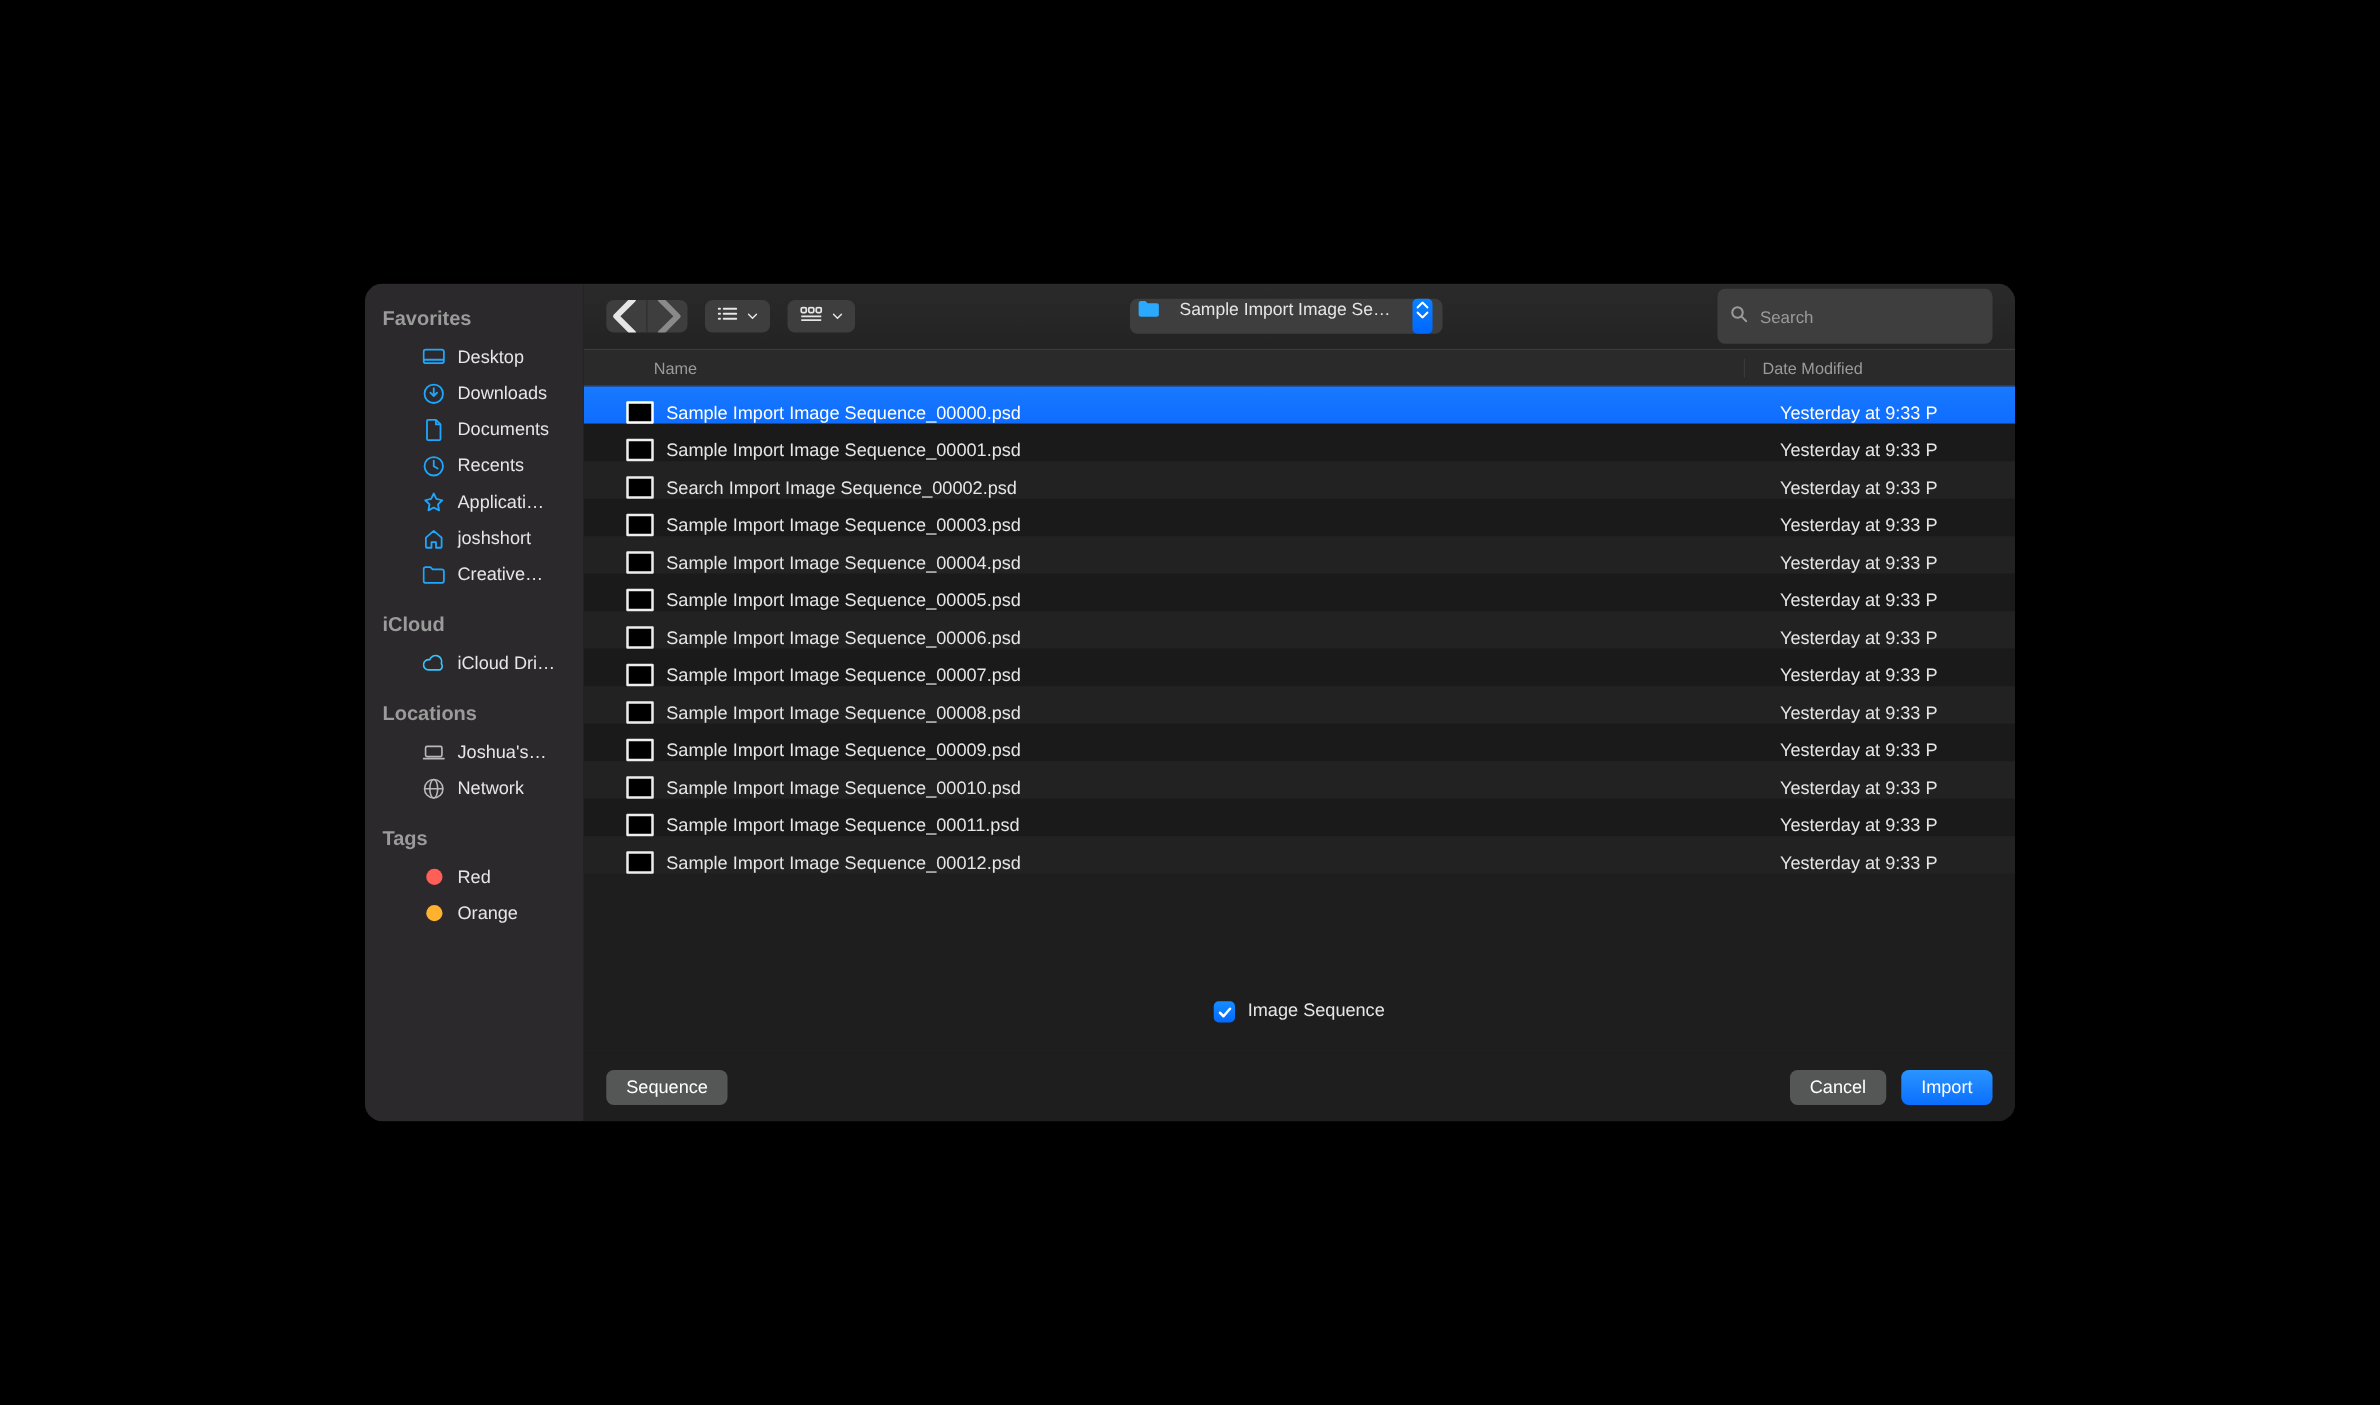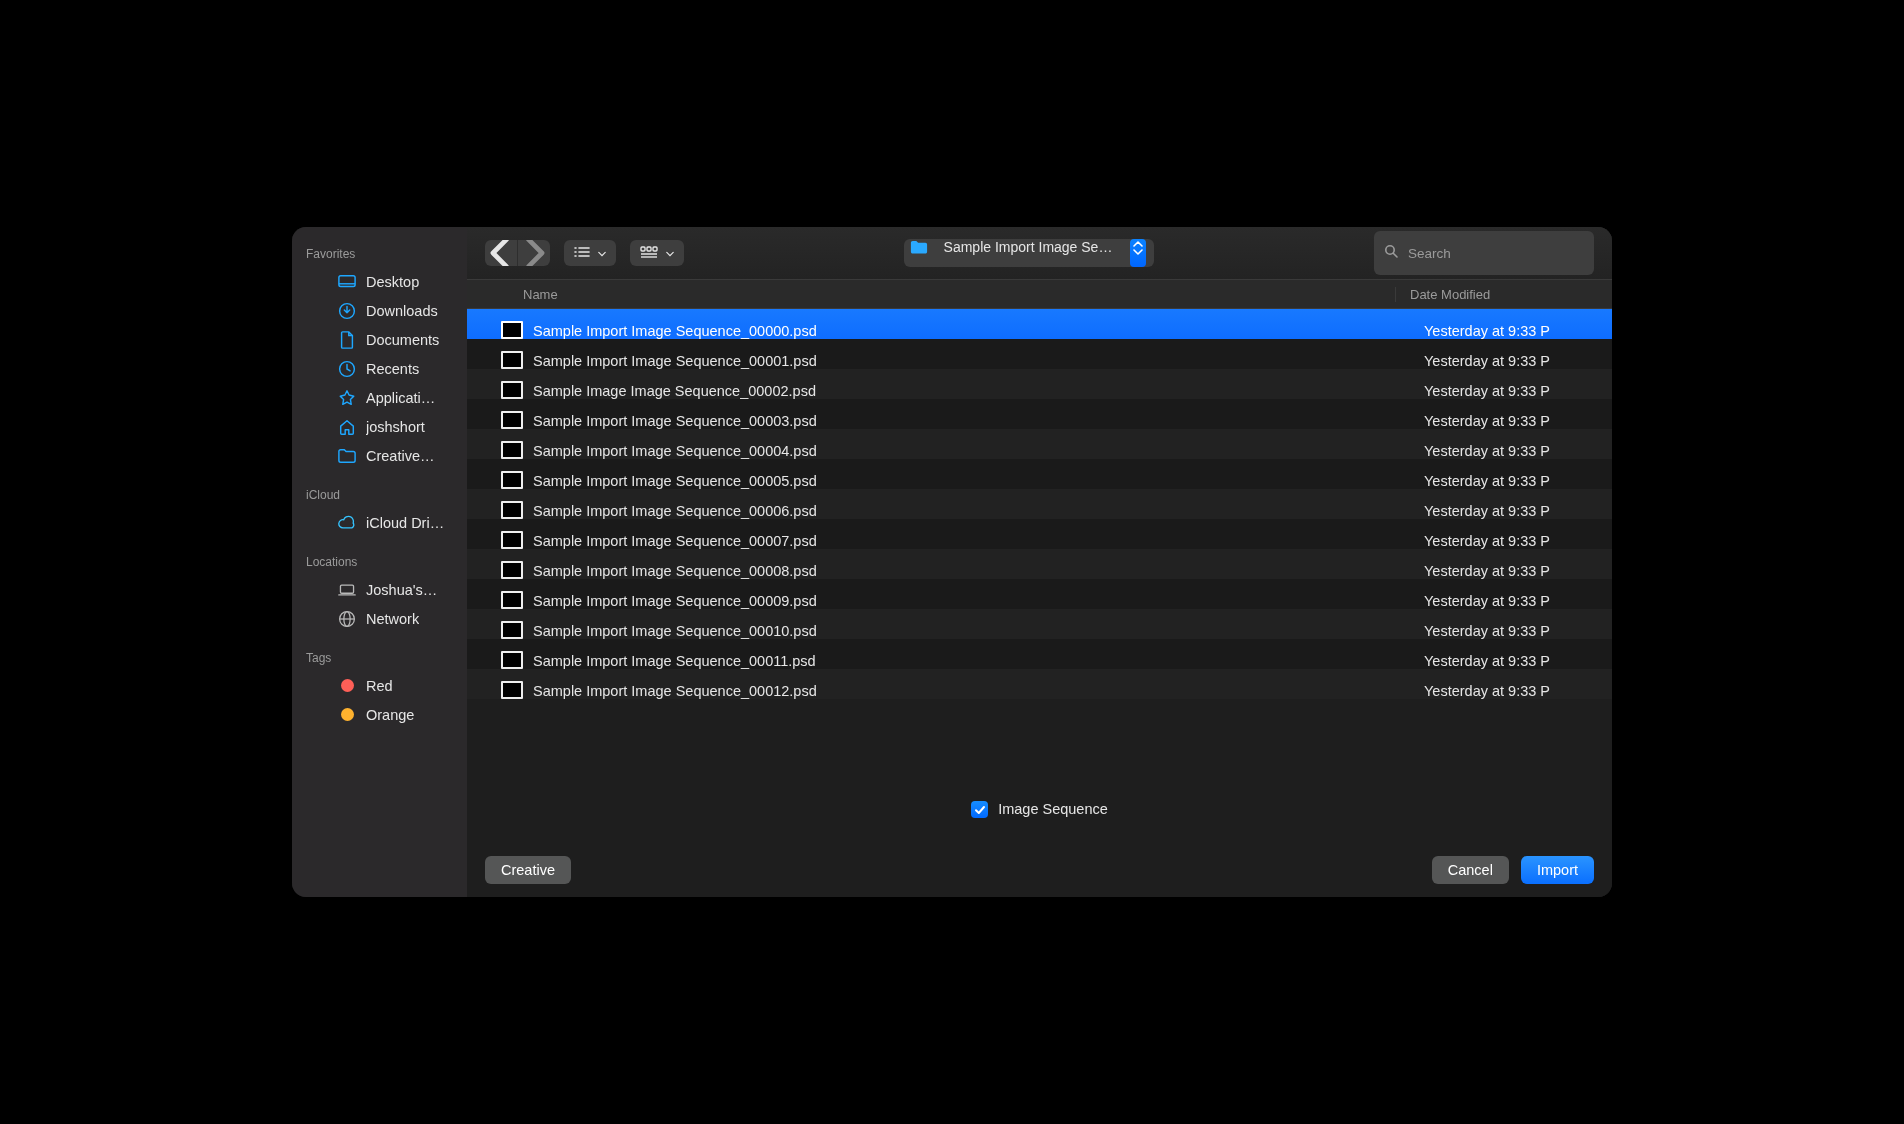--- a/index.html
+++ b/index.html
@@ -21,21 +21,21 @@
   .stage{width:1904px;height:1124px;display:flex;align-items:center;justify-content:center;}
   .window{
     width:1320px;height:670px;border-radius:14px;overflow:hidden;
     background:var(--panel);
     display:flex;flex-direction:row;
     box-shadow:0 40px 60px 40px rgba(0,0,0,.6);
     position:relative;
   }
   
   .sidebar{width:175px;background:var(--sidebar);padding:14px 0 0 0;overflow:hidden;flex-shrink:0;}
-  .sb-section-title{font-size:12px;color:var(--muted);padding:6px 14px;font-weight:400;}
+  .sb-section-title{font-size:16px;color:var(--muted);padding:6px 14px;font-weight:700;}
   .sb-item{display:flex;align-items:center;gap:10px;padding:5.5px 14px;font-size:14.5px;cursor:pointer;white-space:nowrap;overflow:hidden;text-overflow:ellipsis;margin-left:32px;}
   .sb-item .ico{width:18px;height:18px;display:flex;align-items:center;justify-content:center;flex-shrink:0;}
   .sb-item .lab{overflow:hidden;text-overflow:ellipsis;}
   .sb-item svg{width:18px;height:18px;}
   .sb-spacer{height:12px;}
   .tag-dot{width:13px;height:13px;border-radius:50%;}
   
   .main{flex:1;display:flex;flex-direction:column;background:var(--panel);}
   .toolbar{height:52px;display:flex;align-items:center;padding:0 18px;gap:14px;background:linear-gradient(#2a2a2a,#232323);}
   .seg{display:flex;background:#3e3e3e;border-radius:6px;overflow:hidden;}
@@ -282,21 +282,21 @@
             <span class="fname">Sample Import Image Sequence_00000.psd</span>
             <span class="fdate">Yesterday at 9:33 P</span>
           </div>
           <div class="row">
             <span class="ficon"></span>
             <span class="fname">Sample Import Image Sequence_00001.psd</span>
             <span class="fdate">Yesterday at 9:33 P</span>
           </div>
           <div class="row">
             <span class="ficon"></span>
-            <span class="fname">Sample Image Image Sequence_00002.psd</span>
+            <span class="fname">Search Import Image Sequence_00002.psd</span>
             <span class="fdate">Yesterday at 9:33 P</span>
           </div>
           <div class="row">
             <span class="ficon"></span>
             <span class="fname">Sample Import Image Sequence_00003.psd</span>
             <span class="fdate">Yesterday at 9:33 P</span>
           </div>
           <div class="row">
             <span class="ficon"></span>
             <span class="fname">Sample Import Image Sequence_00004.psd</span>
@@ -347,20 +347,20 @@
       <div class="option-row">
         <div class="chk">
           <svg width="12" height="12" viewBox="0 0 12 12">
               <path d="M2 6.2 L4.8 9 L10 3" stroke="#fff" stroke-width="2" fill="none" stroke-linecap="round" stroke-linejoin="round"></path>
             </svg>
         </div>
         <span class="opt-lab">Image Sequence</span>
       </div>
 
       <div class="footer">
-        <button class="mac-btn">Creative</button>
+        <button class="mac-btn">Sequence</button>
         <div class="push"></div>
         <button class="mac-btn">Cancel</button>
         <button class="mac-btn primary">Import</button>
       </div>
     </div>
   </div>
 </div>
 
 </body></html>

